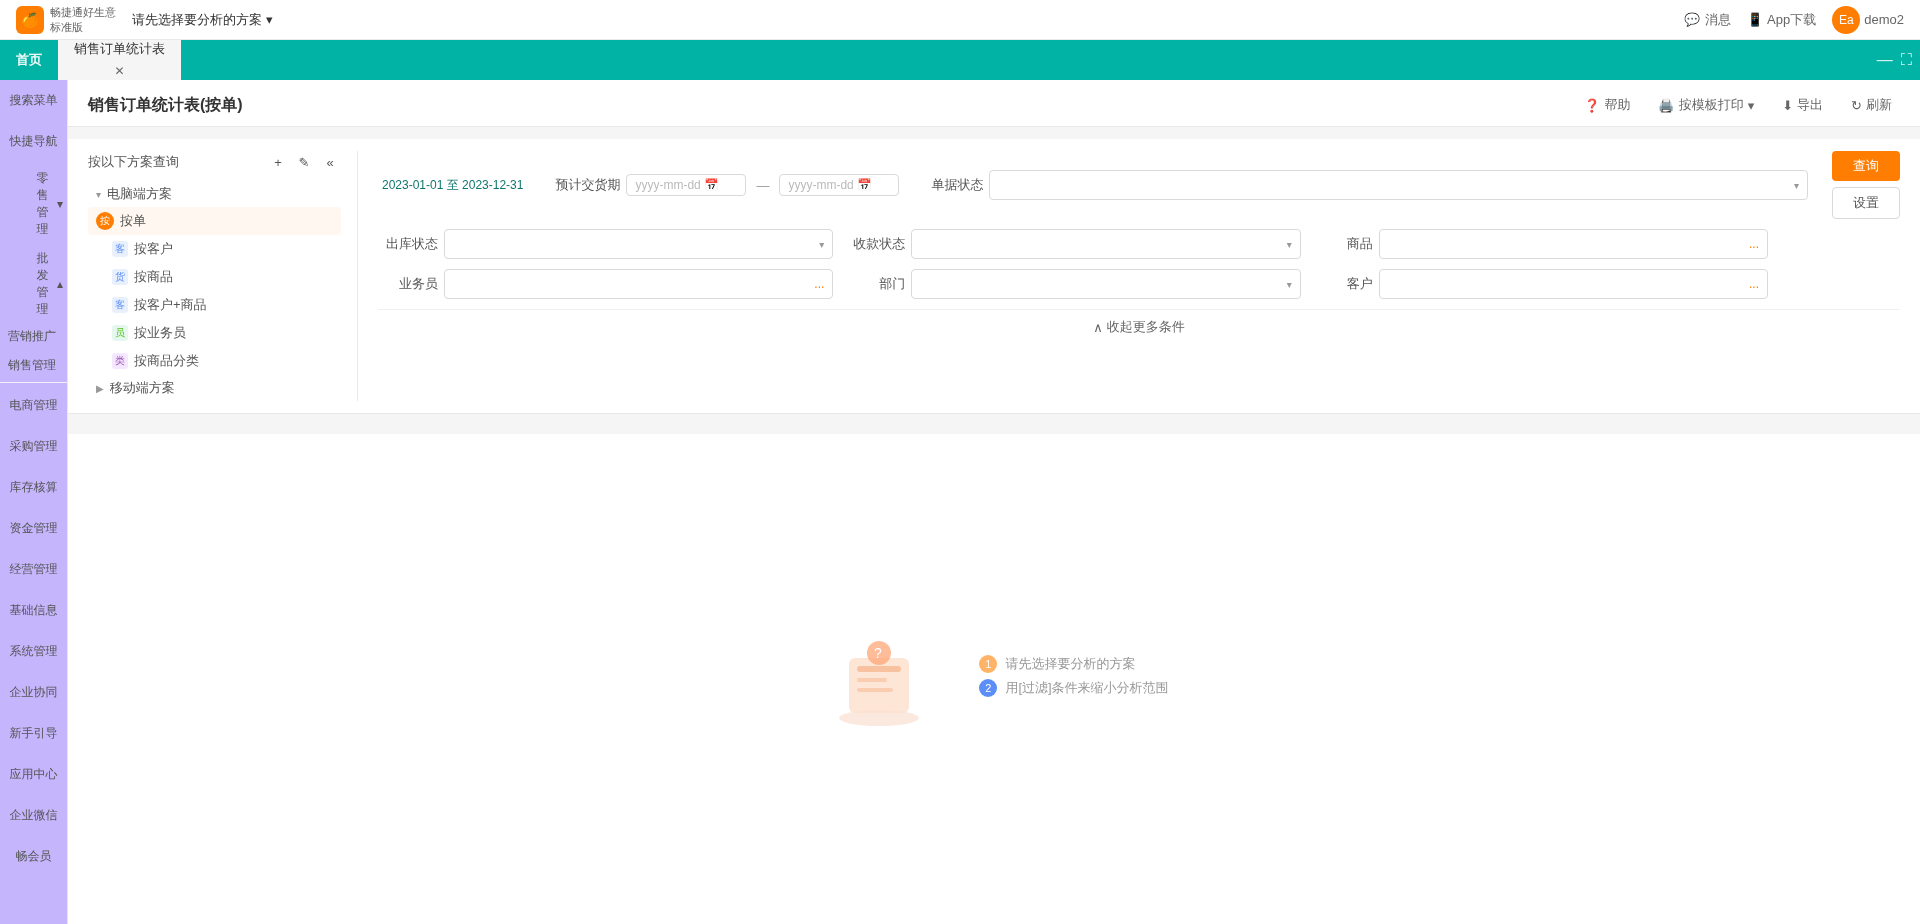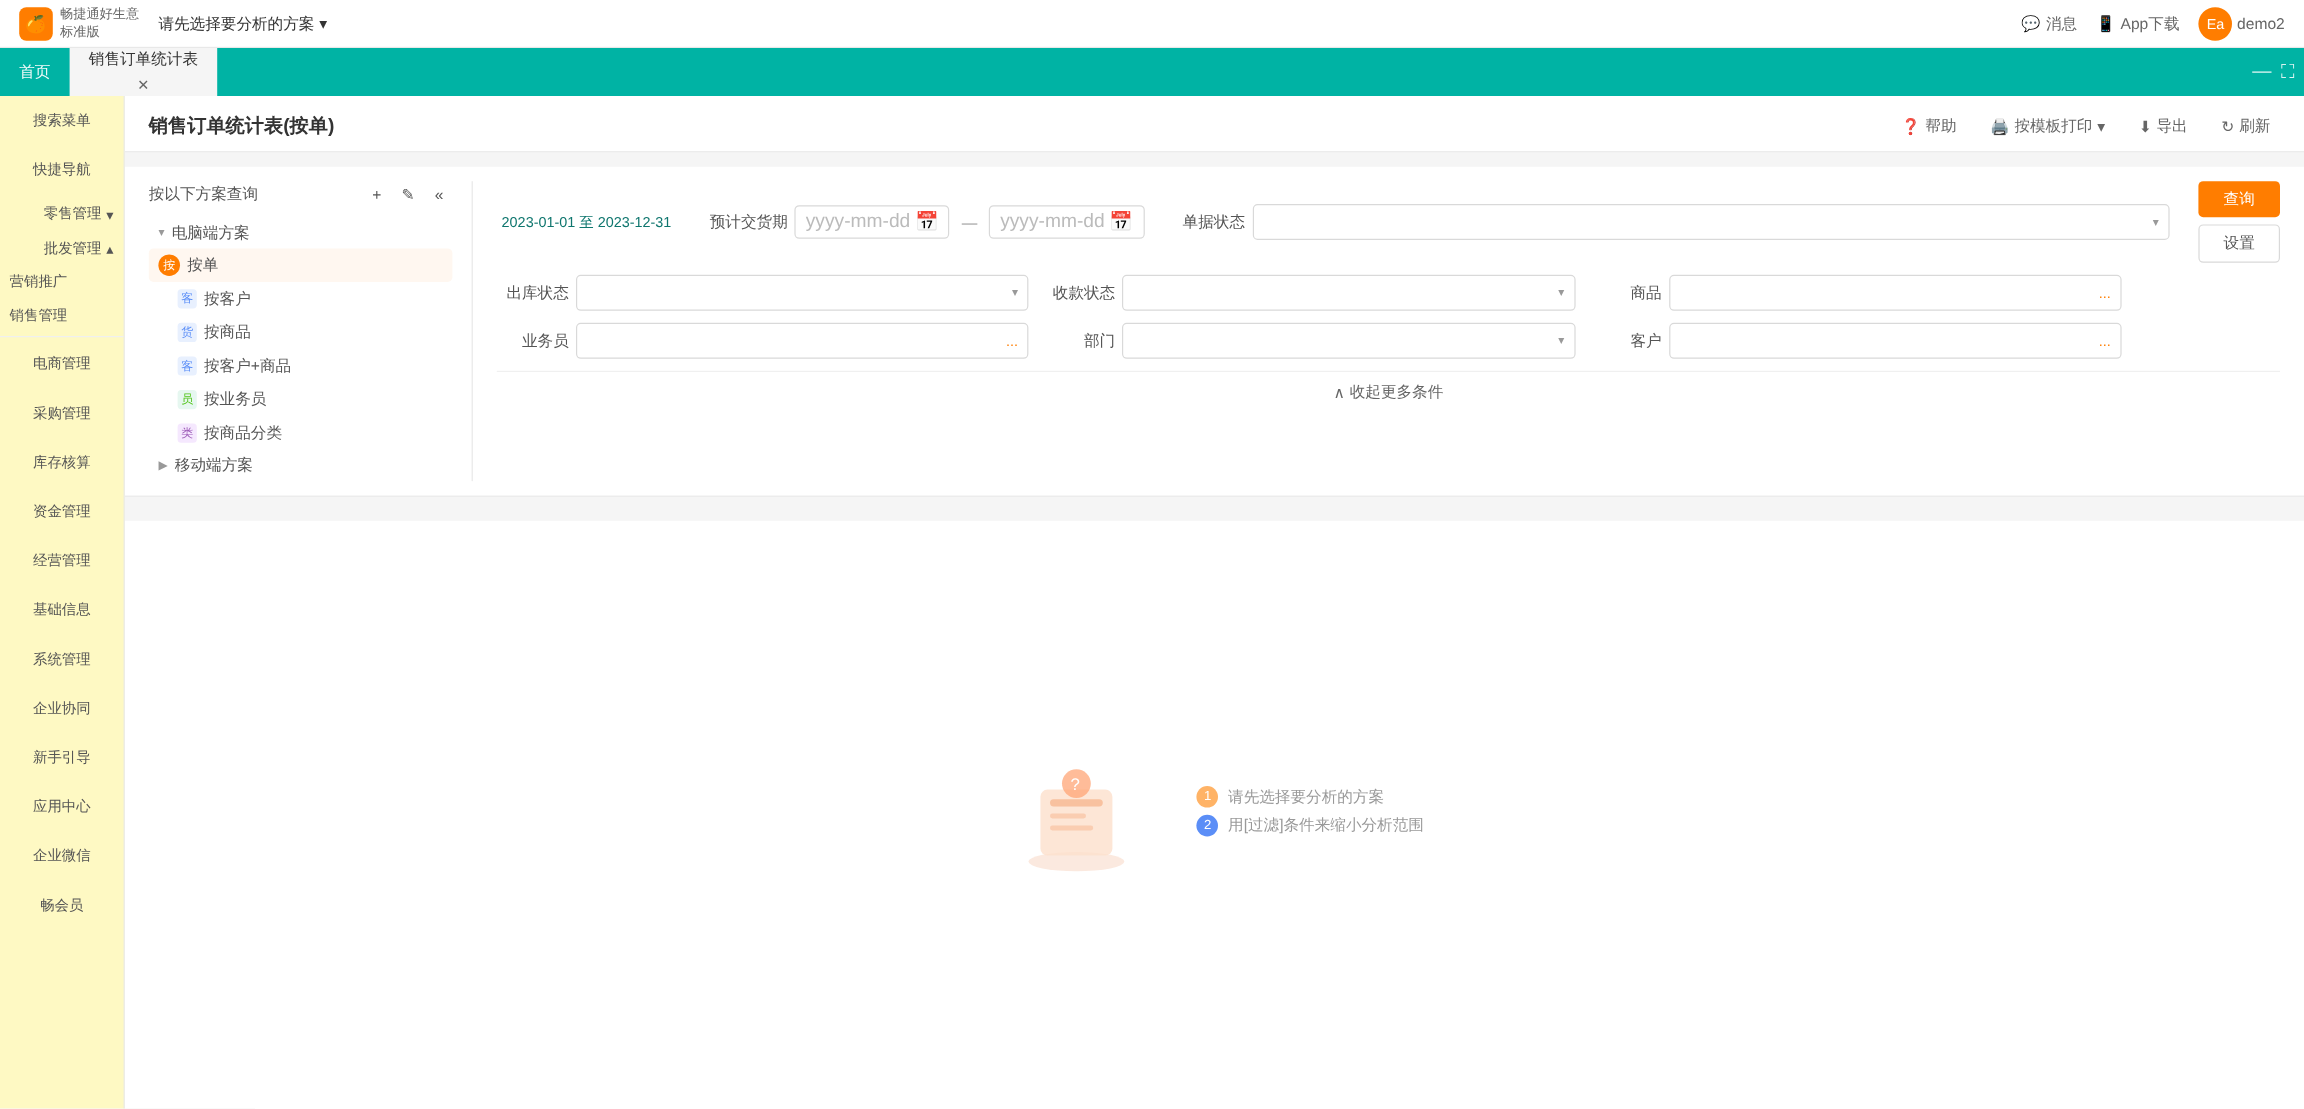--- a/index.html
+++ b/index.html
@@ -13,30 +13,30 @@
     .logo-text { font-size: 11px; color: #666; line-height: 1.3; }
     .app-selector { display: flex; align-items: center; gap: 4px; font-size: 13px; color: #333; cursor: pointer; padding: 4px 8px; }
     .topbar-right { display: flex; align-items: center; gap: 16px; color: #666; font-size: 13px; }
     .topbar-right-item { display: flex; align-items: center; gap: 4px; cursor: pointer; }
     .avatar { width: 28px; height: 28px; border-radius: 50%; background: #ff7d00; display: flex; align-items: center; justify-content: center; color: white; font-size: 12px; }
 
     
     .tabbar { height: 40px; background: #00b3a4; display: flex; align-items: center; padding: 0; }
     .tab-item { height: 40px; display: flex; align-items: center; padding: 0 16px; cursor: pointer; color: rgba(255,255,255,0.85); font-size: 13px; gap: 6px; }
     .tab-item.active { background: #f5f5f5; color: #333; flex-direction: column; }
-    .tab-item:first-child { background: transparent; color: rgba(255,255,255,0.95); }
+    .tab-item:first-child { background: transparent; color: rgba(255,255,255,0.95); font-weight: bold; }
     .tab-close { font-size: 12px; color: #666; cursor: pointer; }
     .tabbar-right { margin-left: auto; display: flex; align-items: center; padding-right: 8px; gap: 8px; }
     .tabbar-btn { color: rgba(255,255,255,0.85); cursor: pointer; font-size: 16px; }
 
     
     .main-layout { display: flex; flex: 1; overflow: hidden; }
 
     
-    .sidebar { width: 104px; background: #fef9c3; border-right: 1px solid #e8e8e8; display: flex; flex-direction: column; overflow-y: auto; }
+    .sidebar { width: 68px; background: #c4b5fd; border-right: 1px solid #e8e8e8; display: flex; flex-direction: column; overflow-y: auto; }
     .sidebar-item { padding: 12px 4px; text-align: center; cursor: pointer; color: #555; font-size: 12px; border-bottom: none; transition: background 0.2s; }
     .sidebar-section { padding: 8px 4px 4px; text-align: center; font-size: 12px; color: #555; cursor: pointer; display: flex; align-items: center; justify-content: center; gap: 4px; margin-left: 28px; }
     .sidebar-sub { font-size: 12px; padding: 6px 8px; color: #555; cursor: pointer; }
     .sidebar-divider { height: 1px; background: #f0f0f0; margin: 2px 0; }
 
     
     .content { flex: 1; overflow: hidden; display: flex; flex-direction: column; background: #f5f5f5; gap: 12px; }
     .page-header { padding: 12px 20px 8px; background: #fff; border-bottom: 1px solid #e8e8e8; display: flex; align-items: center; justify-content: space-between; }
     .page-title { font-size: 16px; font-weight: 600; color: #333; }
     .page-actions { display: flex; align-items: center; gap: 12px; font-size: 13px; color: #666; }
@@ -55,21 +55,21 @@
     .scheme-sub-item { display: flex; align-items: center; gap: 6px; padding: 5px 8px 5px 24px; border-radius: 4px; cursor: pointer; font-size: 13px; color: #555; }
     .scheme-sub-icon { width: 16px; height: 16px; background: #e8f0fe; border-radius: 3px; display: flex; align-items: center; justify-content: center; font-size: 10px; color: #5b8ef7; }
     .scheme-group-header { display: flex; align-items: center; gap: 6px; padding: 4px 8px; cursor: pointer; font-size: 13px; color: #555; }
 
     .right-panel { flex: 1; padding-left: 20px; }
     .filter-row { display: flex; align-items: center; gap: 12px; margin-bottom: 10px; flex-wrap: wrap; }
     .filter-label { font-size: 13px; color: #555; white-space: nowrap; min-width: 60px; text-align: right; }
     .date-btn { padding: 3px 8px; border: none; background: none; cursor: pointer; font-size: 12px; color: #666; border-radius: 3px; }
     .date-btn.active { background: #ff7d00; color: white; border-radius: 12px; }
     .date-range-text { font-size: 12px; color: #0f766e; margin-left: 4px; }
-    .date-input { display: flex; align-items: center; border: 1px solid #d9d9d9; border-radius: 4px; padding: 3px 8px; gap: 4px; min-width: 120px; color: #bbb; font-size: 16px; cursor: pointer; }
+    .date-input { display: flex; align-items: center; border: 1px solid #d9d9d9; border-radius: 4px; padding: 3px 8px; gap: 4px; min-width: 120px; color: #bbb; font-size: 12px; cursor: pointer; }
     .dash { color: #999; margin: 0 4px; }
     .filter-select { display: flex; align-items: center; border: 1px solid #d9d9d9; border-radius: 4px; padding: 4px 8px; gap: 4px; cursor: pointer; flex: 1; min-height: 30px; }
     .filter-select-placeholder { color: #bbb; font-size: 13px; flex: 1; }
     .filter-more-btn { color: #ff7d00; font-size: 12px; cursor: pointer; }
     .chevron-down { color: #999; font-size: 10px; }
 
     .collapse-more { text-align: center; padding: 8px; color: #666; font-size: 13px; cursor: pointer; display: flex; align-items: center; justify-content: center; gap: 4px; border-top: 1px solid #f0f0f0; margin-top: 8px; }
     .query-btn { background: #ff7d00; color: white; border: none; padding: 6px 20px; border-radius: 4px; cursor: pointer; font-size: 13px; }
     .reset-btn { background: white; color: #555; border: 1px solid #d9d9d9; padding: 6px 20px; border-radius: 4px; cursor: pointer; font-size: 13px; }
 

